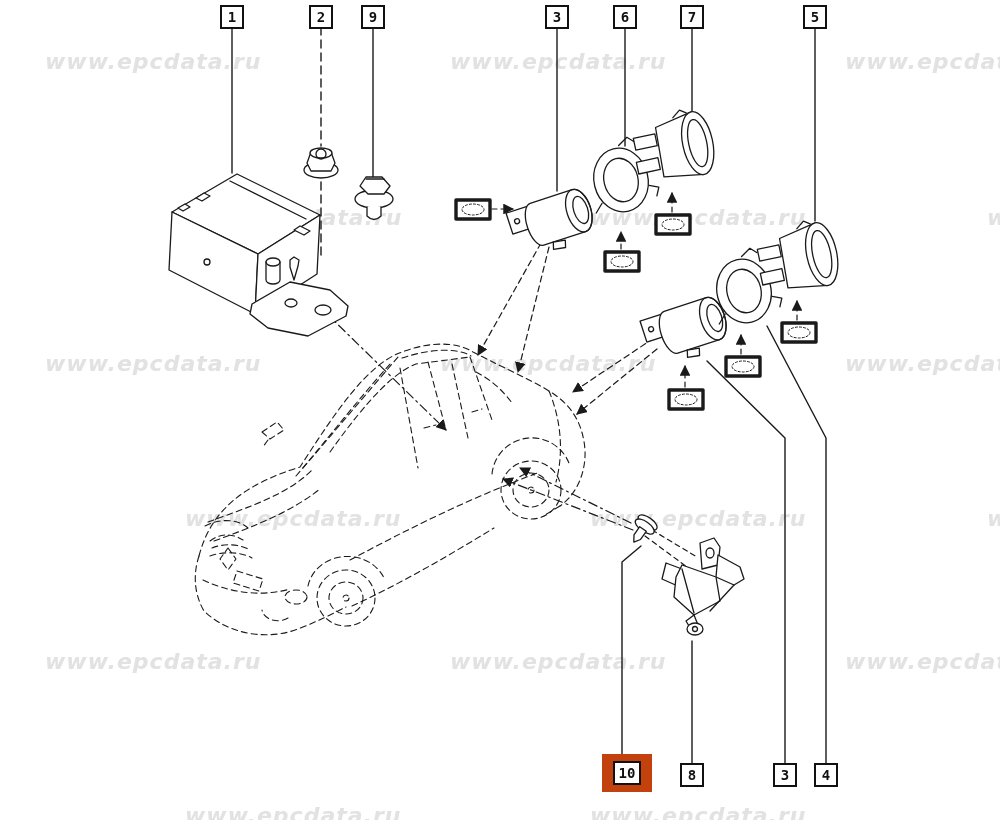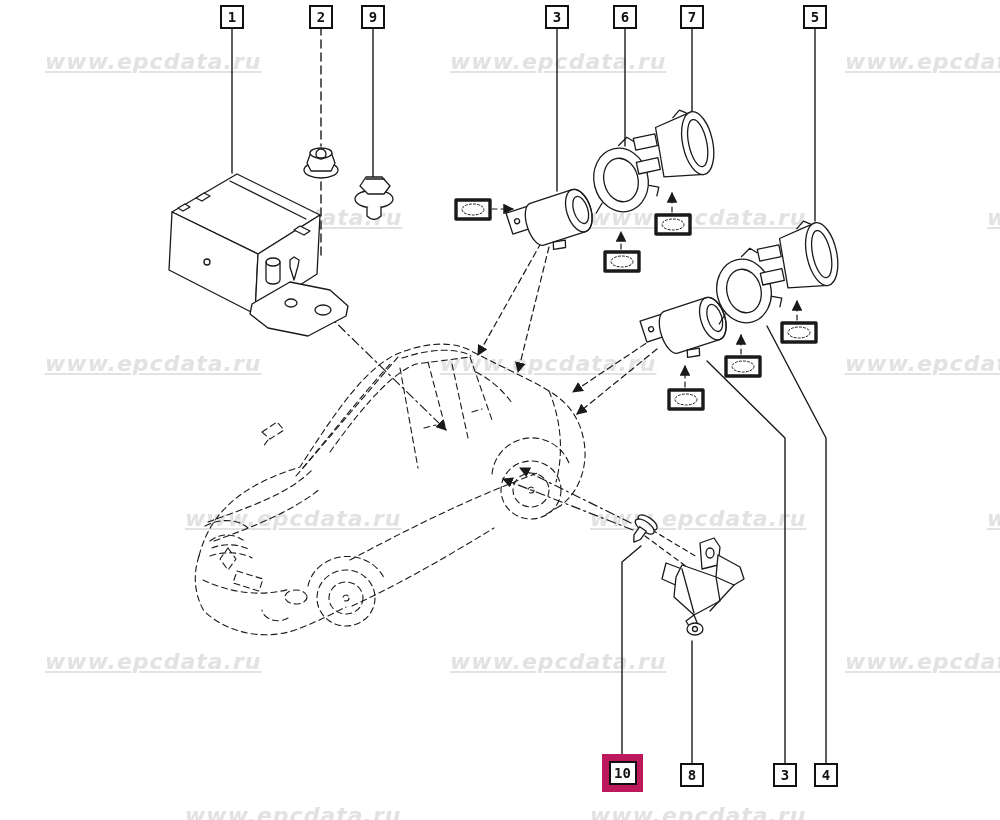--- a/index.html
+++ b/index.html
@@ -1,24 +1,24 @@
 <!DOCTYPE html>
 <html><head>
 <meta charset="utf-8">
 <style>
   html,body{margin:0;padding:0;background:#fff;}
   #canvas{position:relative;width:1000px;height:820px;background:#ffffff;overflow:hidden;
           font-family:"DejaVu Sans",sans-serif;}
   .wm{position:absolute;font:italic bold 22px "DejaVu Sans",sans-serif;letter-spacing:1px;
-      color:#e2e2e2;white-space:nowrap;user-select:none;z-index:1;text-decoration:underline;}
+      color:#e2e2e2;white-space:nowrap;user-select:none;z-index:1;}
   svg.art{position:absolute;left:0;top:0;z-index:2;}
   .callout{position:absolute;width:20px;height:20px;border:2px solid #111;background:#fff;
            display:flex;align-items:center;justify-content:center;
            font:bold 14px "DejaVu Sans Mono",monospace;color:#111;z-index:4;cursor:pointer;}
-  .hlwrap{position:absolute;left:602px;top:754px;width:41px;height:38px;background:#be185d;
+  .hlwrap{position:absolute;left:602px;top:754px;width:50px;height:38px;background:#c2410c;
           display:flex;align-items:center;justify-content:center;z-index:3;cursor:pointer;}
   .hlwrap .callout{position:static;width:24px;height:20px;}
 </style>
 </head>
 <body>
 
 <div id="canvas">
 
   <div class="wm" style="left:45px;top:49px">www.epcdata.ru</div>
   <div class="wm" style="left:450px;top:49px">www.epcdata.ru</div>

